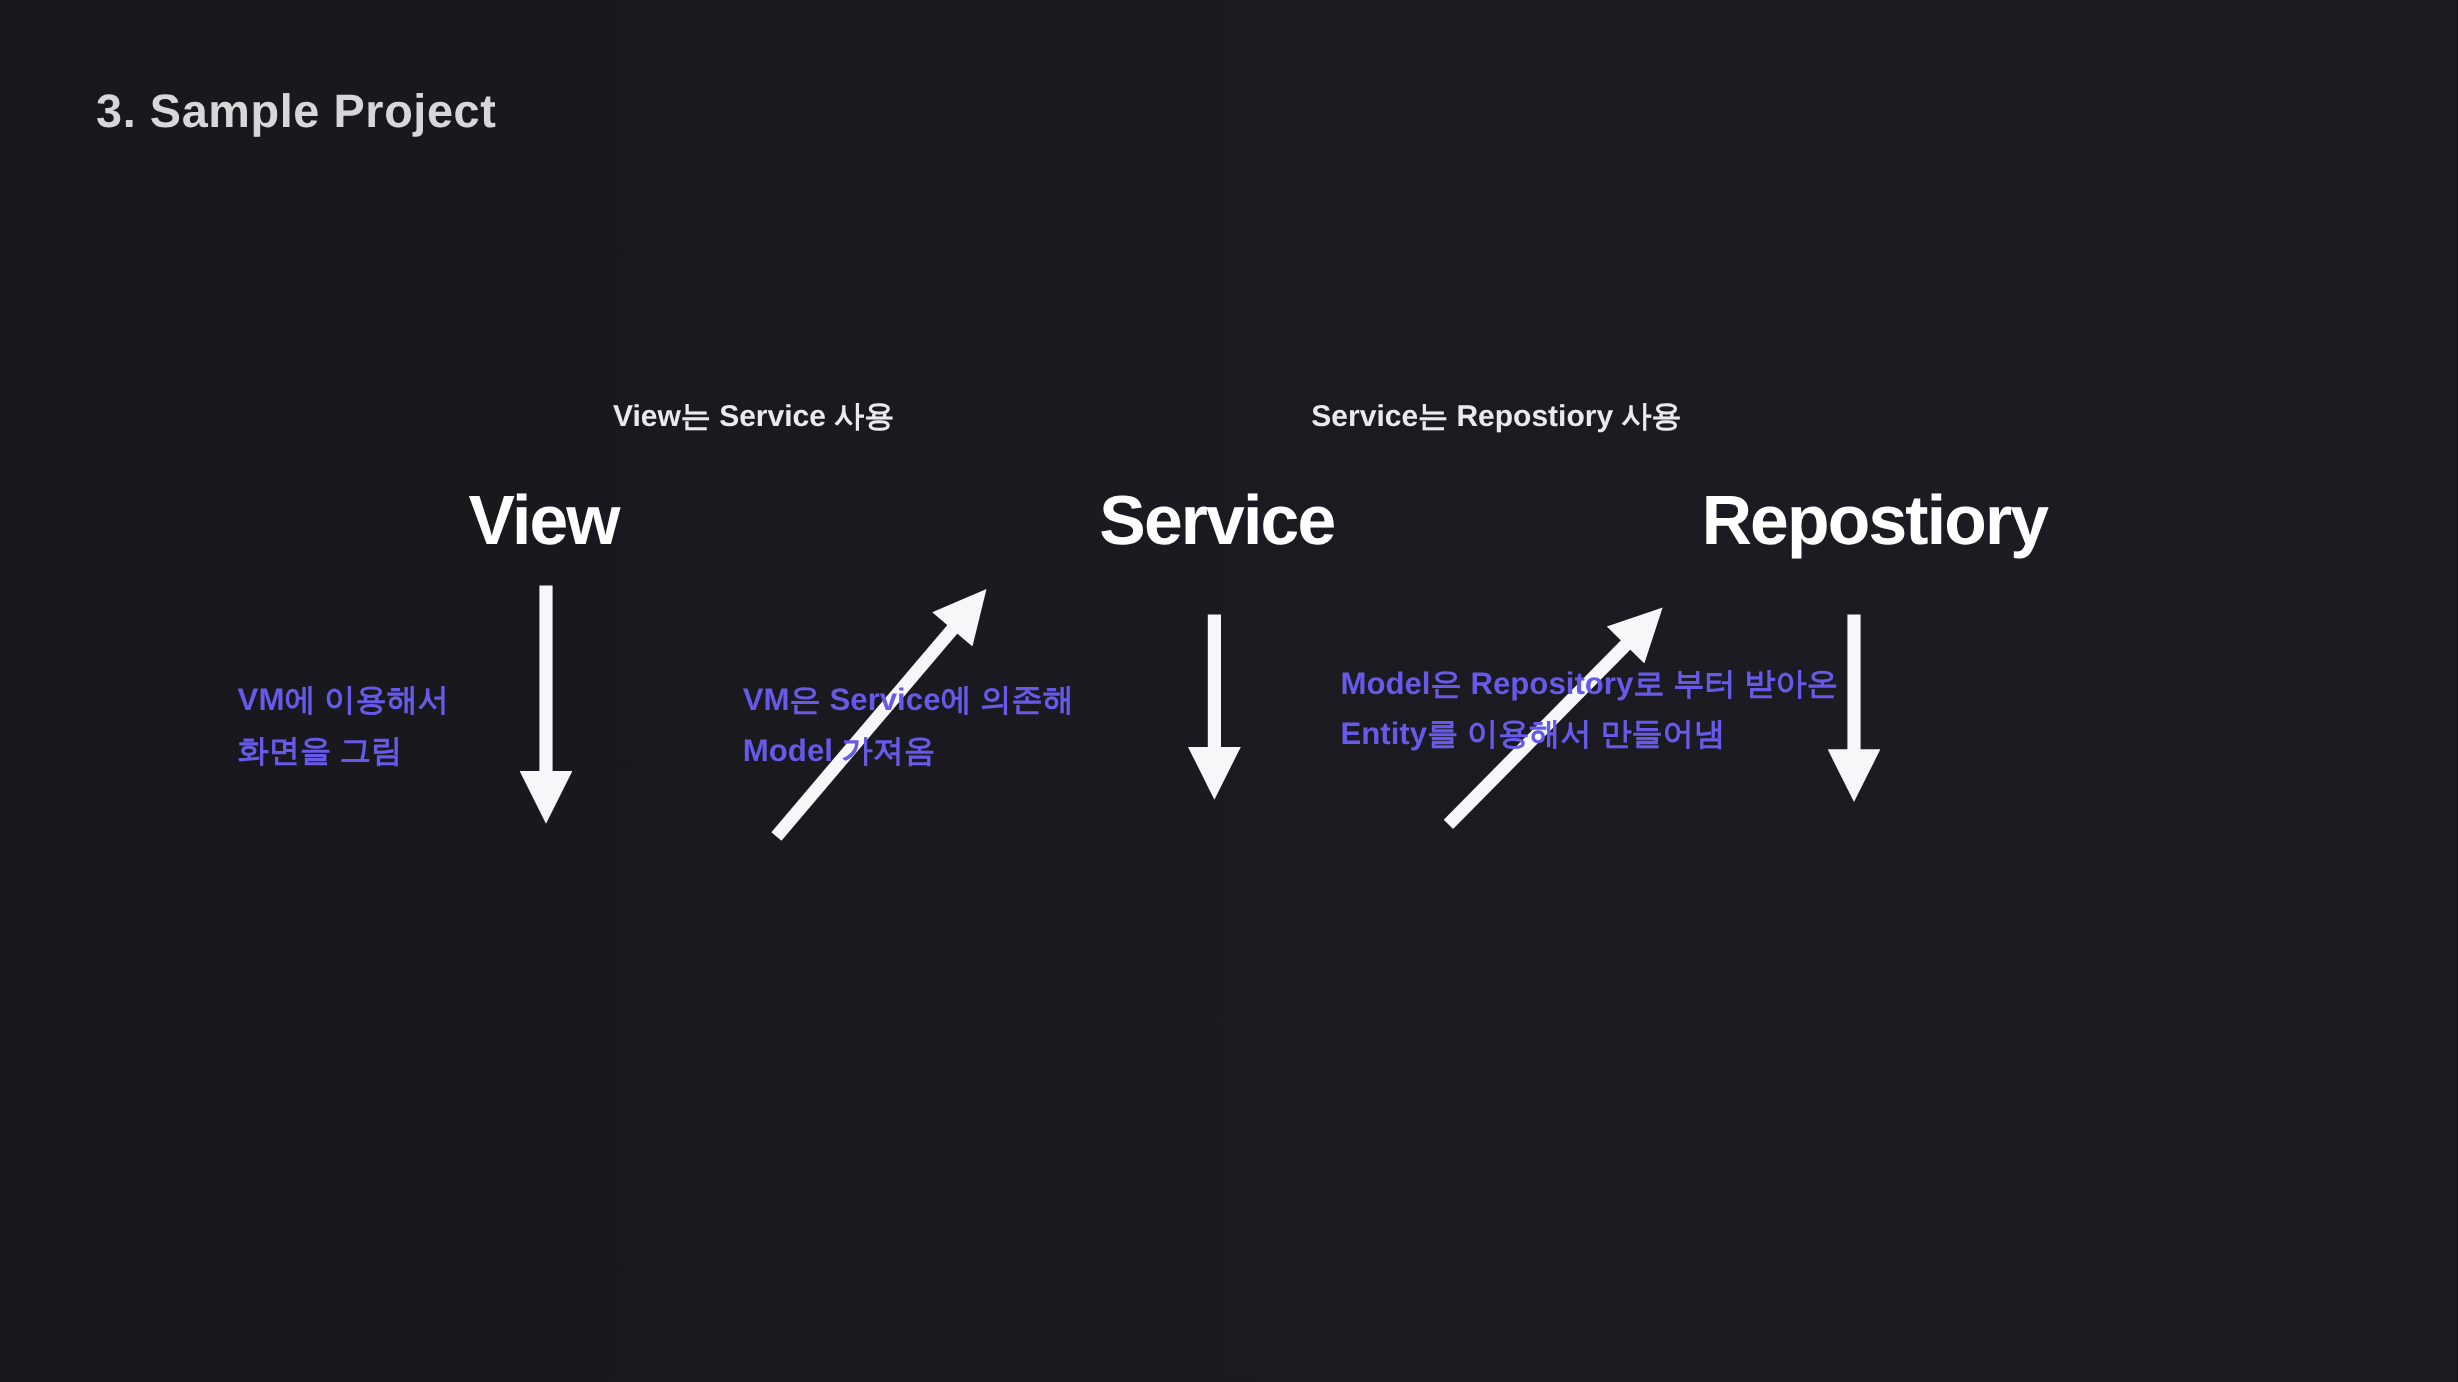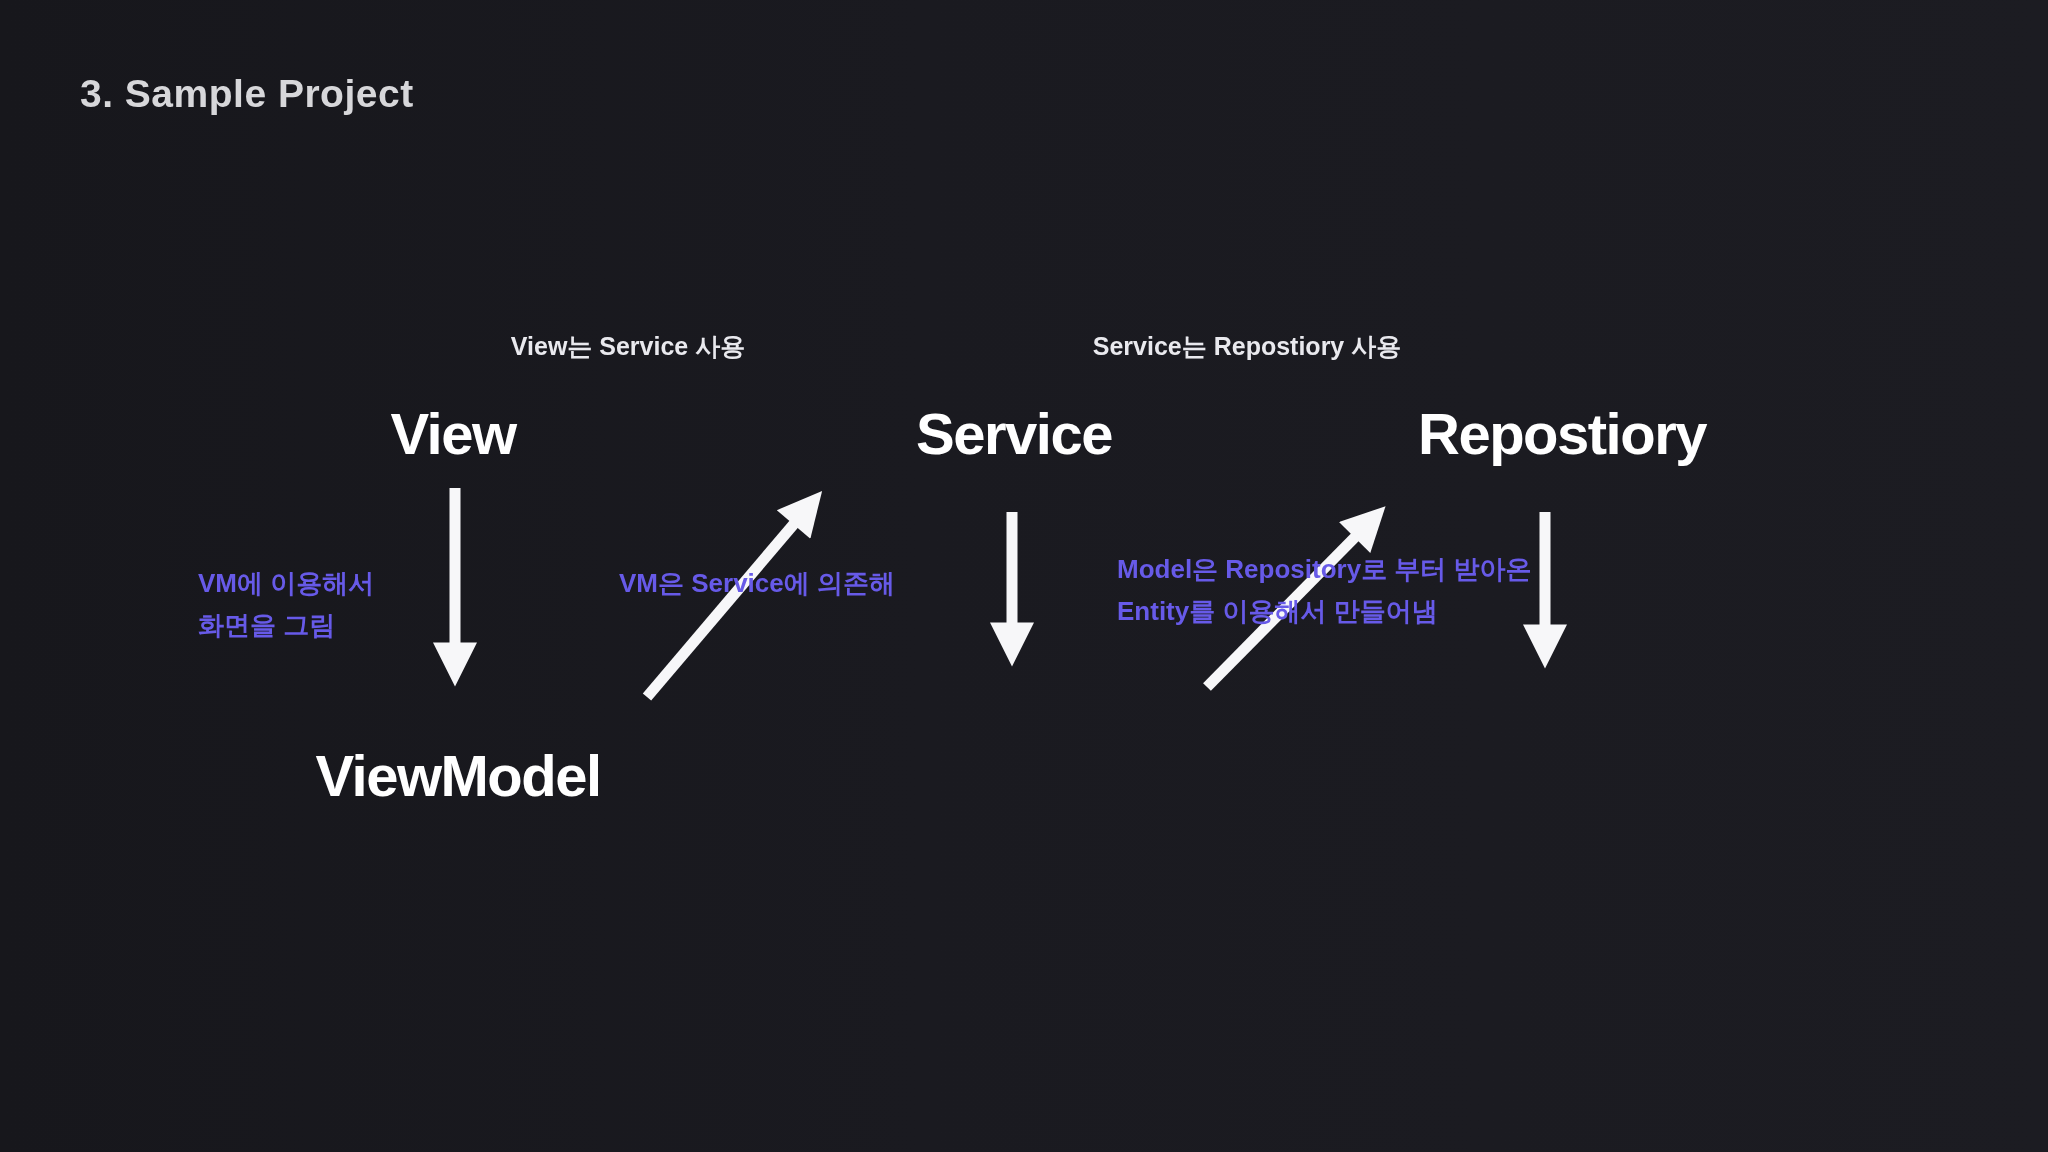--- a/index.html
+++ b/index.html
@@ -84,31 +84,31 @@
   <div class="caption c1">View는 Service 사용</div>
 
   <div class="caption c2">Service는 Repostiory 사용</div>
 
   <div class="node view">View</div>
 
   <div class="node service">Service</div>
 
   <div class="node repository">Repostiory</div>
 
-  <div class="node viewmodel">ViewModel</div>
 
 
 
   <div class="note n1">
     <div>VM에 이용해서</div>
     <div>화면을 그림</div>
   </div>
 
   <div class="note n2">
     <div>VM은 Service에 의존해</div>
+    <div>Model 가져옴</div>
   </div>
 
   <div class="note n3">
     <div>Model은 Repository로 부터 받아온</div>
     <div>Entity를 이용해서 만들어냄</div>
   </div>
 
   <svg class="arrows-layer" viewBox="0 0 2048 1152" xmlns="http://www.w3.org/2000/svg">
     <defs>
       <marker id="ah" viewBox="0 0 10 10" refX="4" refY="5" markerWidth="5" markerHeight="4" orient="auto">

